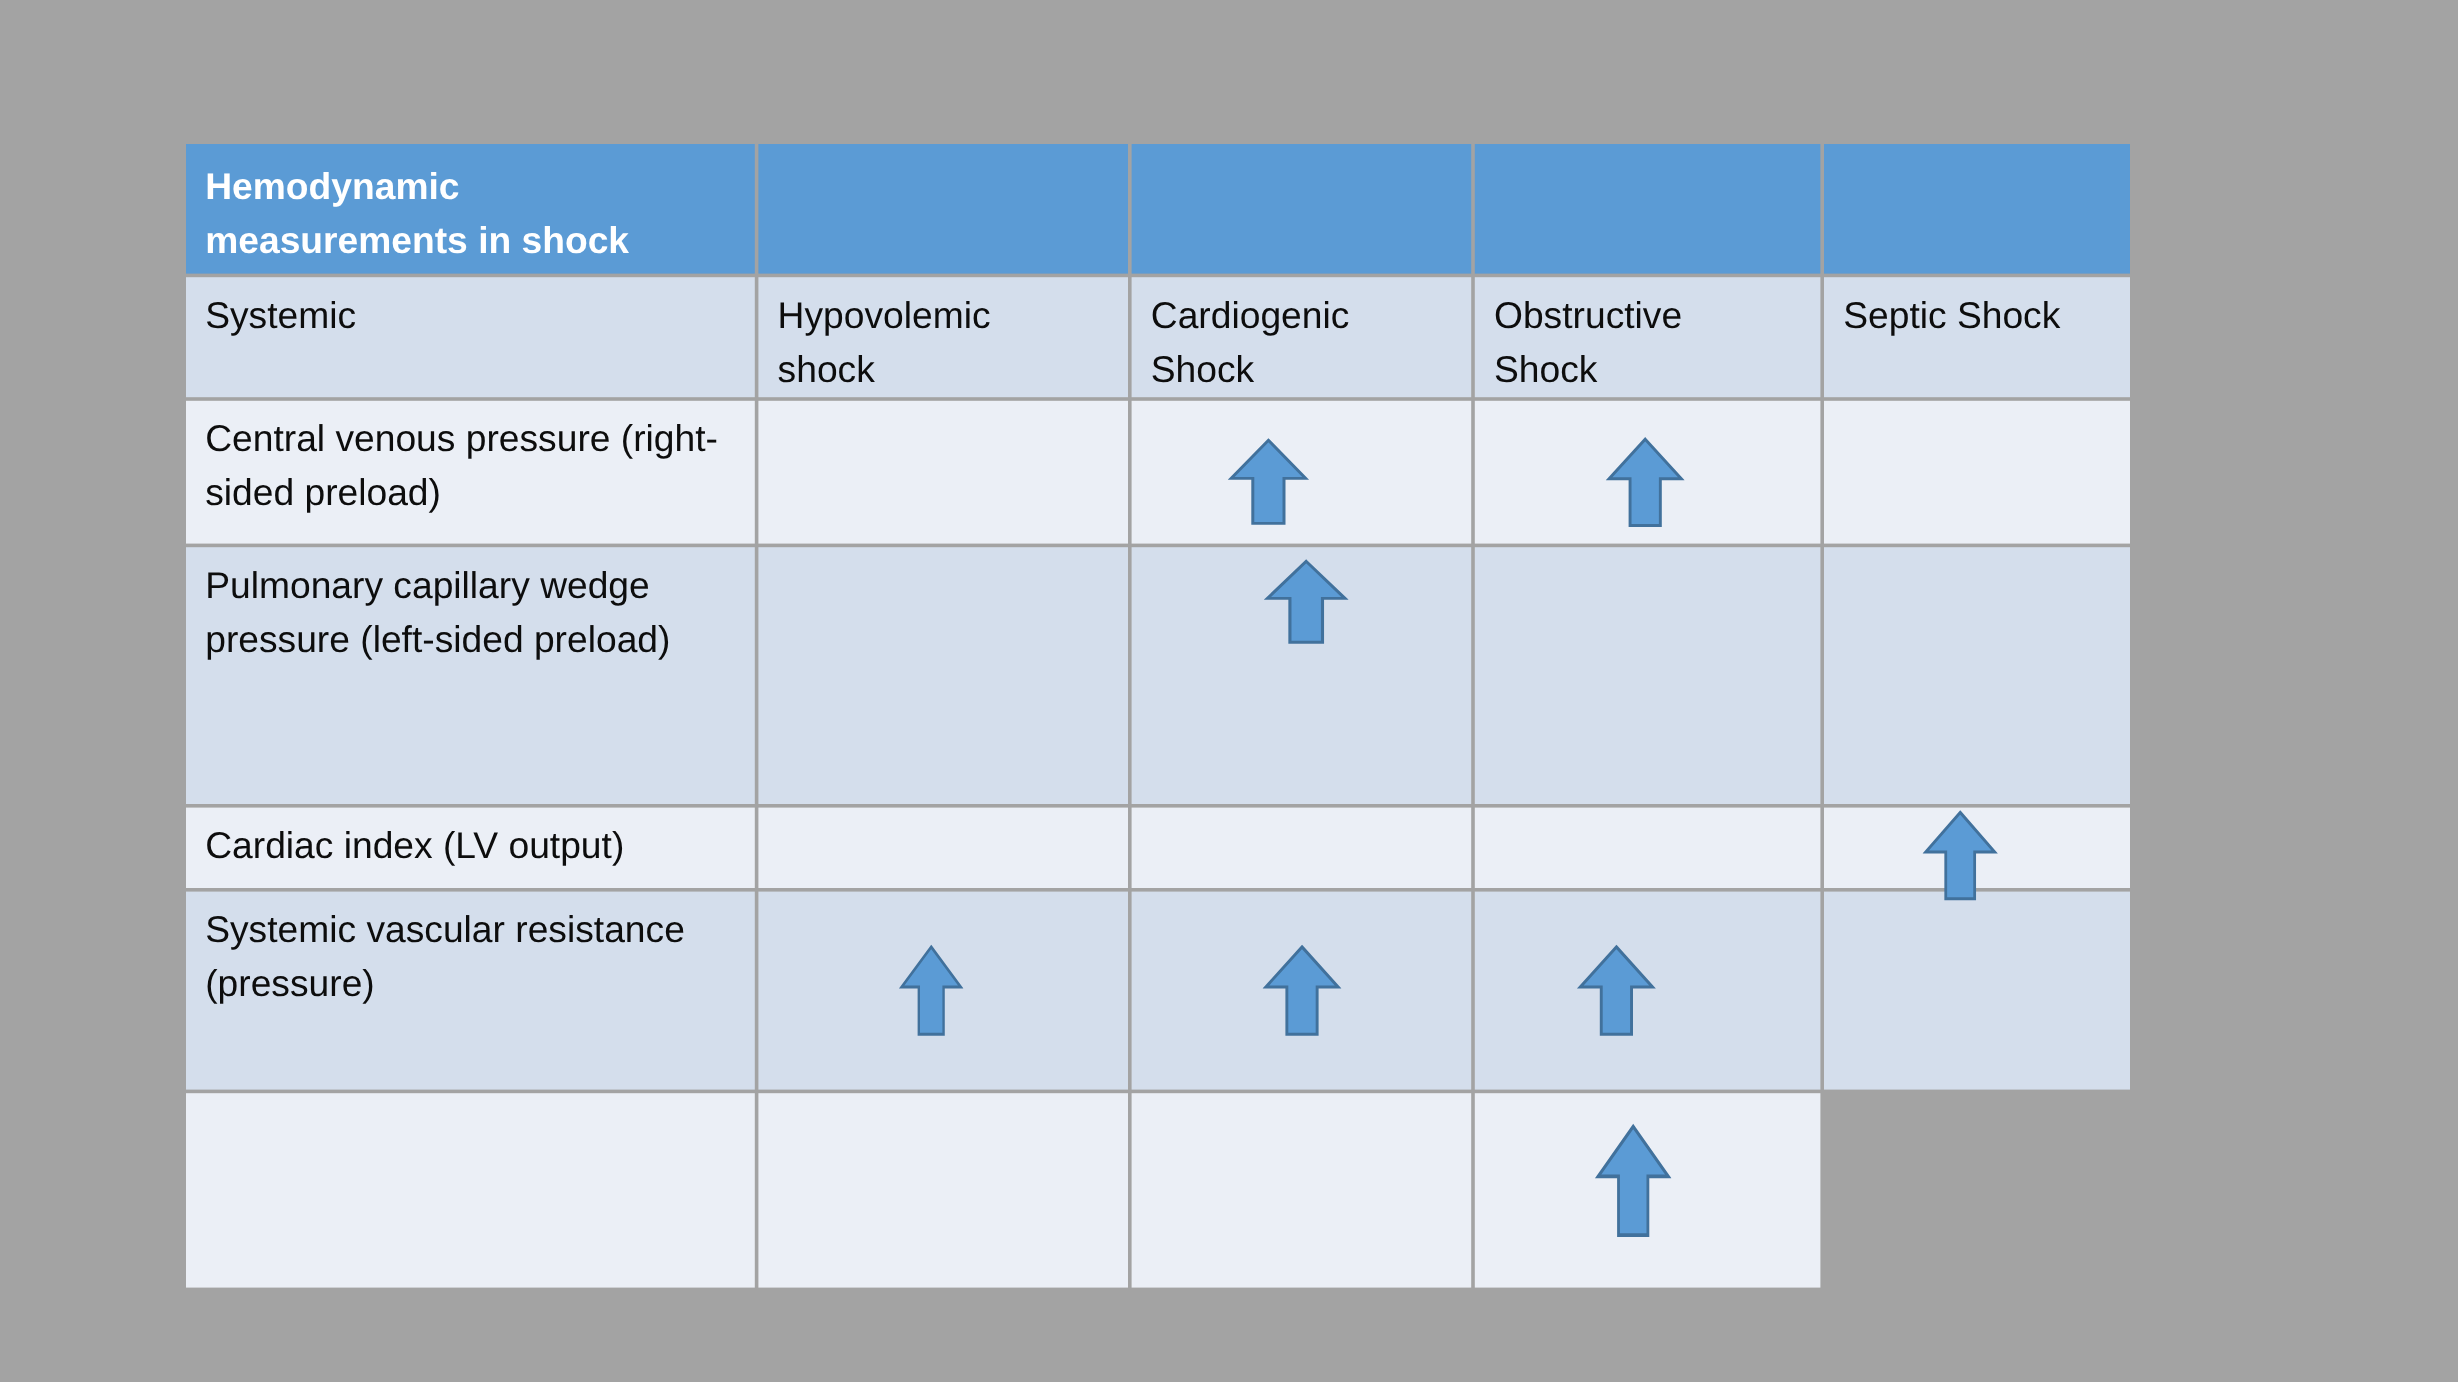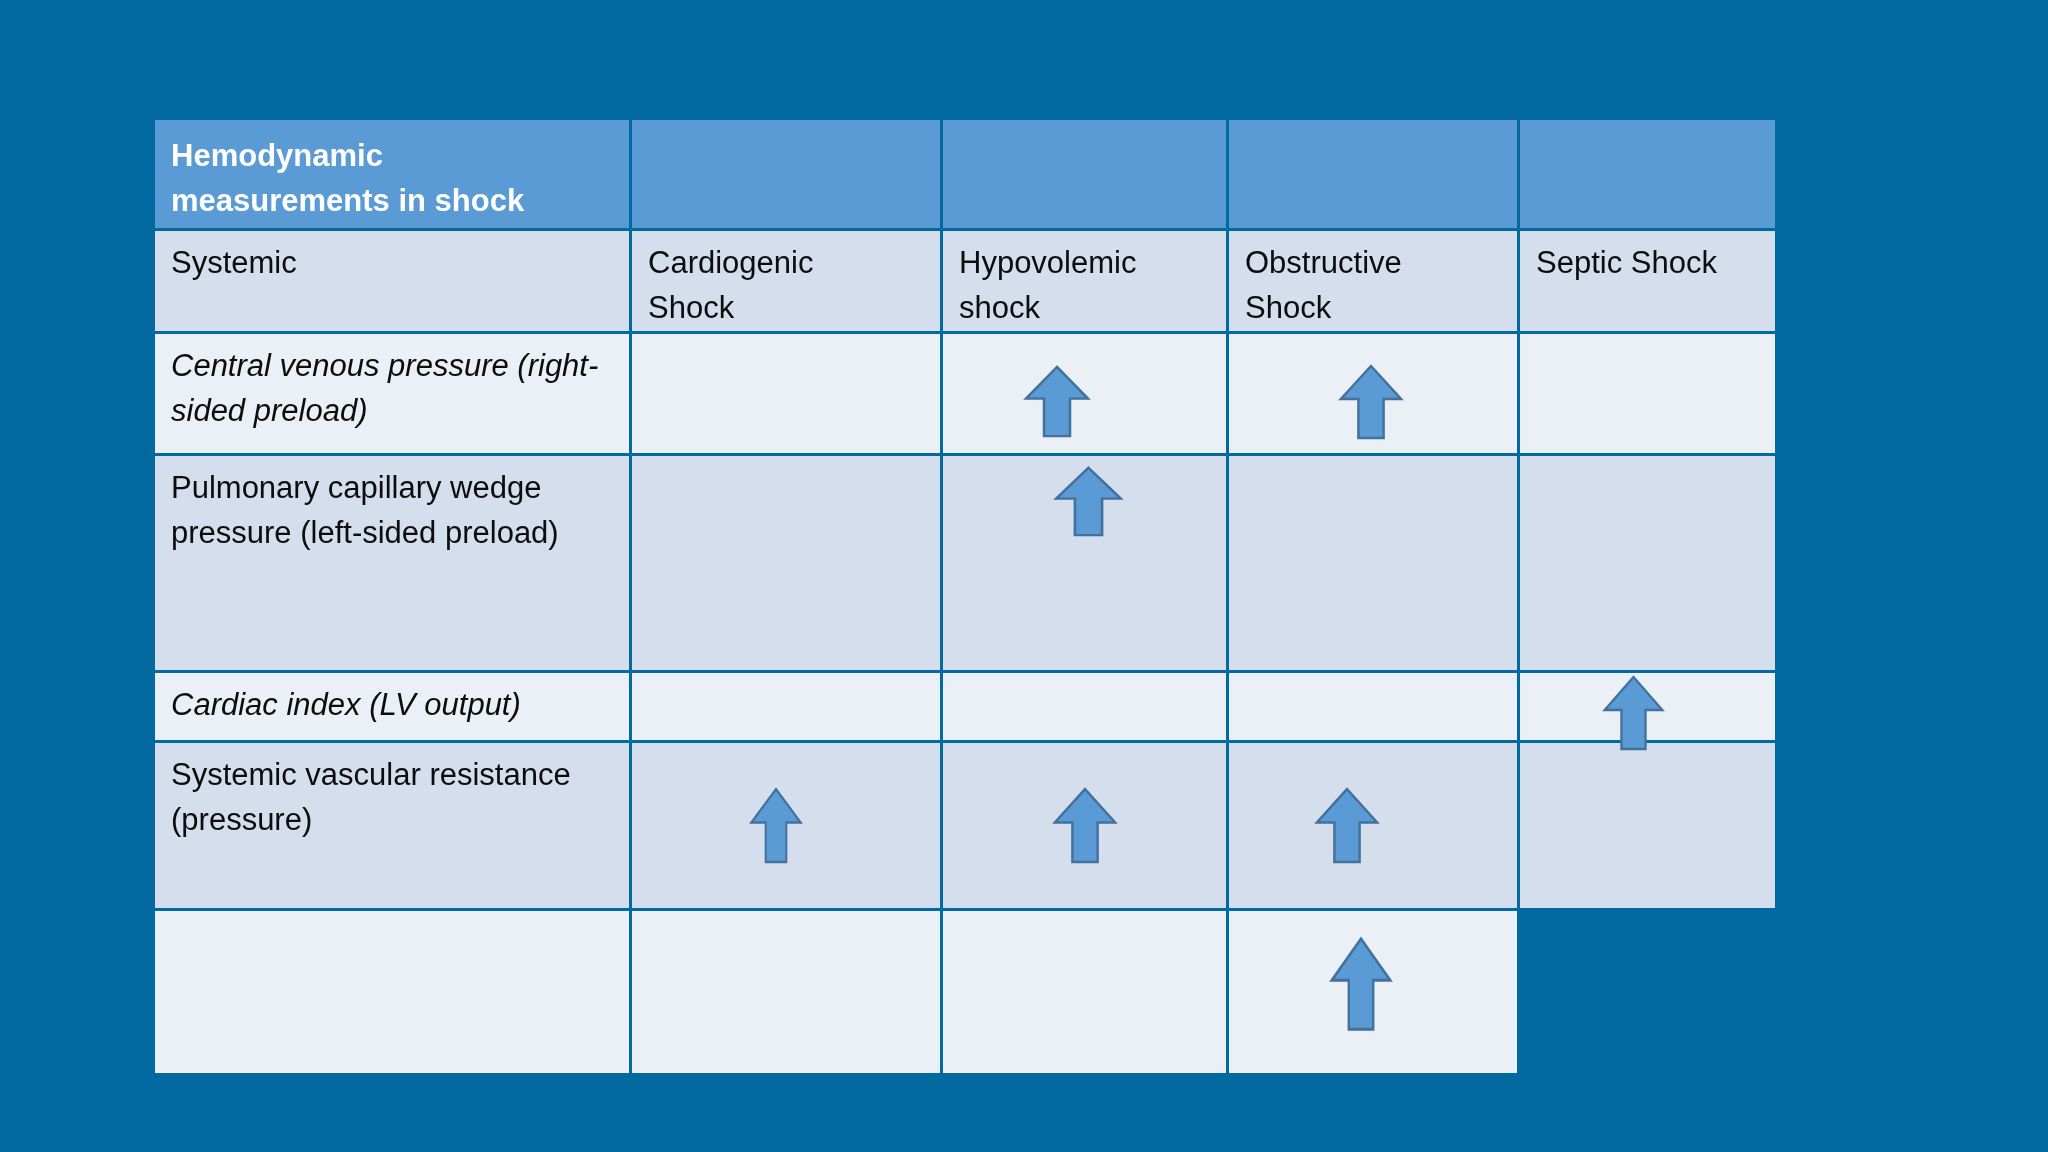--- a/index.html
+++ b/index.html
@@ -11,21 +11,21 @@
   }
   *{margin:0;padding:0;box-sizing:border-box;}
   html,body{width:2048px;height:1152px;}
   body{
     background:#ffffff;
     font-family:"Liberation Sans","DejaVu Sans",sans-serif;
     color:var(--body-text);
     position:relative;
     overflow:hidden;
   }
-  .slide{position:absolute;inset:0;background:#0369a1;}
+  .slide{position:absolute;inset:0;background:#a3a3a3;}
   .shock-table{
     position:absolute;
     left:155px;
     top:120px;
     display:grid;
     grid-template-columns:474px 308px 283px 288px 255px;
     grid-template-rows:108px 100px 119px 214px 67px 165px 162px;
     gap:3px;
   }
   .cell{
@@ -34,21 +34,21 @@
     padding:10px 16px;
     overflow:visible;
   }
   .hdr{
     background:var(--header-bg);
     color:var(--header-text);
     font-weight:bold;
     padding-top:14px;
   }
   .bA{background:var(--band-dark);}
-  .bB{background:var(--band-light);font-style:italic;}
+  .bB{background:var(--band-light);}
   .arrow-cell{
     display:flex;
     align-items:center;
     justify-content:center;
     padding:0;
   }
   .arrow-cell svg{flex:0 0 auto;}
   .wrap-col{display:block;max-width:210px;}
   .wrap-param{display:block;max-width:430px;}
 </style>
@@ -63,24 +63,24 @@
     </div>
     <div class="cell hdr"></div>
     <div class="cell hdr"></div>
     <div class="cell hdr"></div>
     <div class="cell hdr"></div>
 
     <div class="cell bA">
       <span class="wrap-param">Systemic</span>
     </div>
     <div class="cell bA">
-      <span class="wrap-col">Cardiogenic Shock</span>
+      <span class="wrap-col">Hypovolemic shock</span>
     </div>
     <div class="cell bA">
-      <span class="wrap-col">Hypovolemic shock</span>
+      <span class="wrap-col">Cardiogenic Shock</span>
     </div>
     <div class="cell bA">
       <span class="wrap-col">Obstructive Shock</span>
     </div>
     <div class="cell bA">
       <span class="wrap-col">Septic Shock</span>
     </div>
 
     <div class="cell bB">
       <span class="wrap-param">Central venous pressure (right-sided preload)</span>

